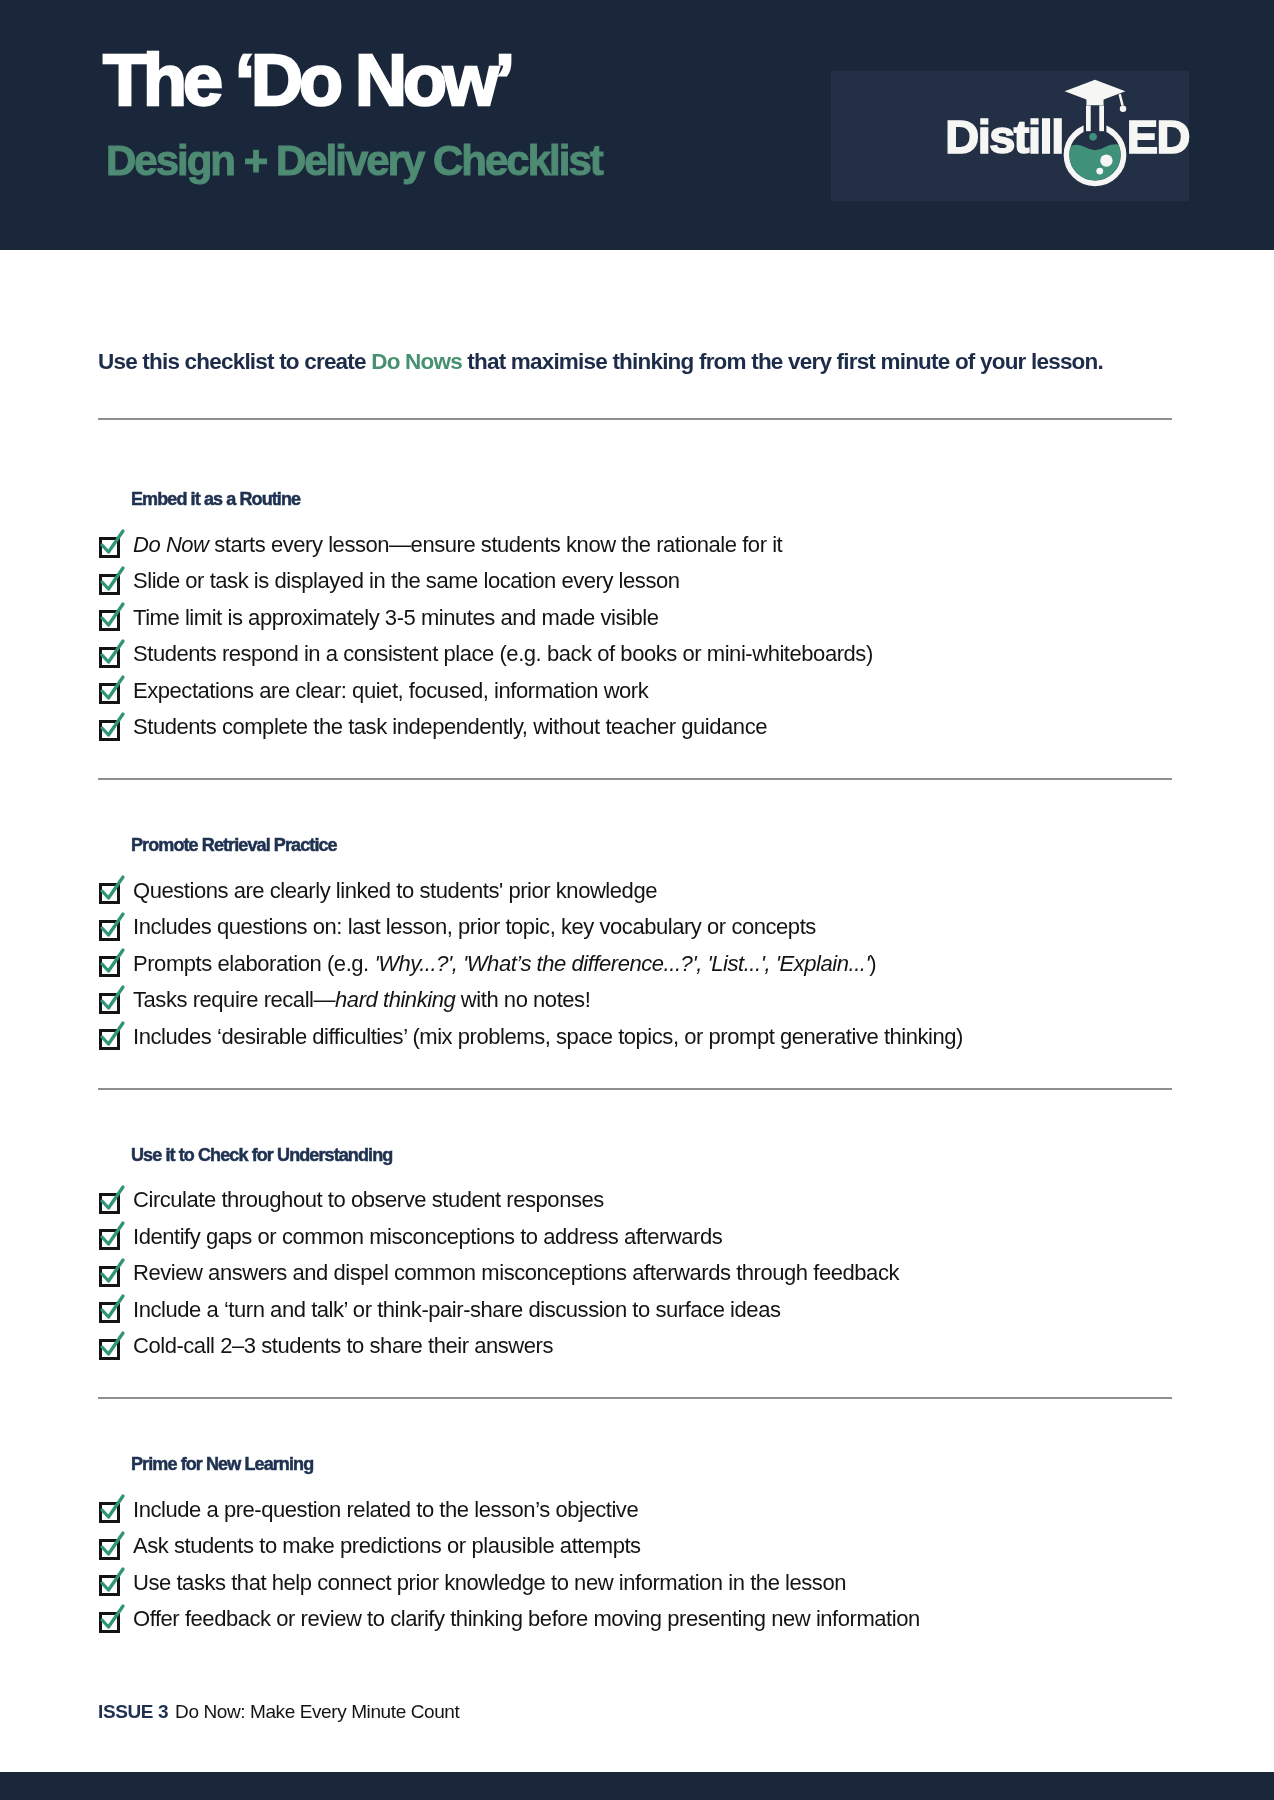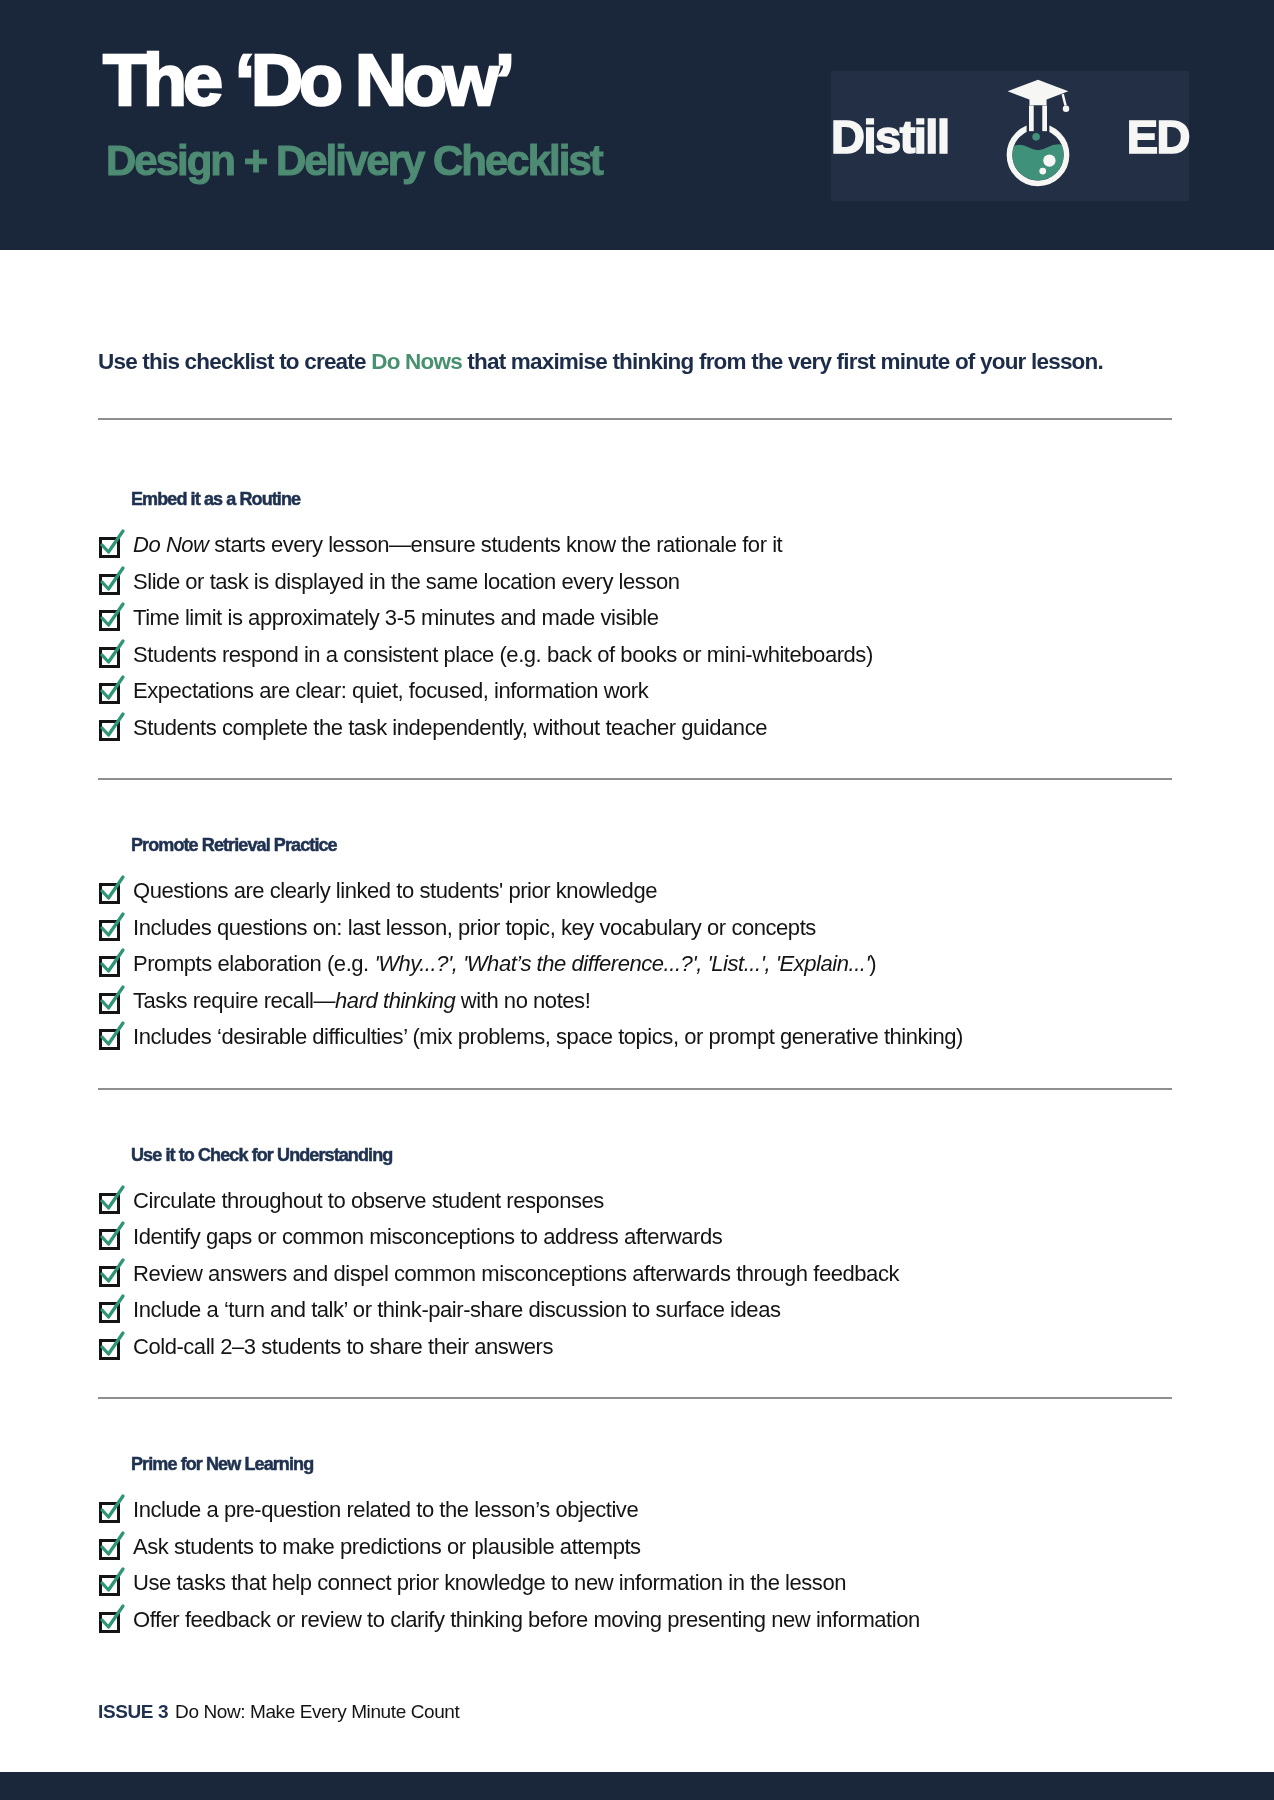--- a/index.html
+++ b/index.html
@@ -7,40 +7,40 @@
 
   
   .hero { position:relative; height:250px; background:#1a2639; }
   .hero-title { position:absolute; left:103px; top:44px; margin:0; color:#ffffff;
                 font-size:72px; font-weight:700; letter-spacing:-4px; line-height:1;
                 -webkit-text-stroke:2.4px #ffffff; white-space:nowrap; }
   .hero-subtitle { position:absolute; left:106px; top:140px; margin:0; color:#4e8b73;
                    font-size:42px; font-weight:700; letter-spacing:-2px; line-height:1;
                    -webkit-text-stroke:1px #4e8b73; white-space:nowrap; }
   .logo { position:absolute; left:831px; top:71px; width:358px; height:130px;
-          background:#232f45; display:flex; align-items:center; justify-content:space-between; }
+          background:#232f45; display:flex; align-items:center; justify-content:flex-end; }
   .logo .word { color:#f6f7f4; font-size:47px; font-weight:700; letter-spacing:-1.5px;
                 -webkit-text-stroke:1.6px #f6f7f4; }
   .logo svg { width:76px; height:118px; margin:0 -6px; position:relative; top:-2px; }
 
   
   main { margin-left:98px; width:1074px; }
   .intro { margin:98px 0 0; font-size:22.5px; font-weight:700; color:#1d2d49;
            letter-spacing:-0.8px; line-height:28px; white-space:nowrap; }
   .intro .hl { color:#479070; }
 
   hr.divider { border:none; border-top:2px solid #8f8f8f; margin:42px 0 0; height:0; }
   hr.divider.mid { margin-top:38px; }
 
   section h3 { margin:50px 0 16px 33px; font-size:18px; font-weight:700; color:#1f3150;
                letter-spacing:-0.9px; line-height:31px; -webkit-text-stroke:0.5px #1f3150;
                white-space:nowrap; }
   section.first h3 { margin-top:64px; }
 
-  .row { display:flex; align-items:flex-start; height:26.5px; margin-bottom:10px; }
+  .row { display:flex; align-items:center; height:26.5px; margin-bottom:10px; }
   .cb { position:relative; width:27px; height:26.5px; flex:none; margin-right:8px; cursor:pointer; }
   .cb .box { position:absolute; left:1px; top:6px; width:15px; height:15px;
              border:3.2px solid #141414; background:#ffffff; }
   .cb svg.tick { position:absolute; left:1px; top:-2px; width:26px; height:28px; overflow:visible; }
   .cb svg.tick path { fill:none; stroke:#2f9577; stroke-width:3.3; stroke-linecap:round; stroke-linejoin:round; }
 
   .itext { font-size:22px; color:#141414; letter-spacing:-0.45px; line-height:26px;
            padding-top:1px; white-space:nowrap; }
   .itext .it { font-style:italic; }
 

